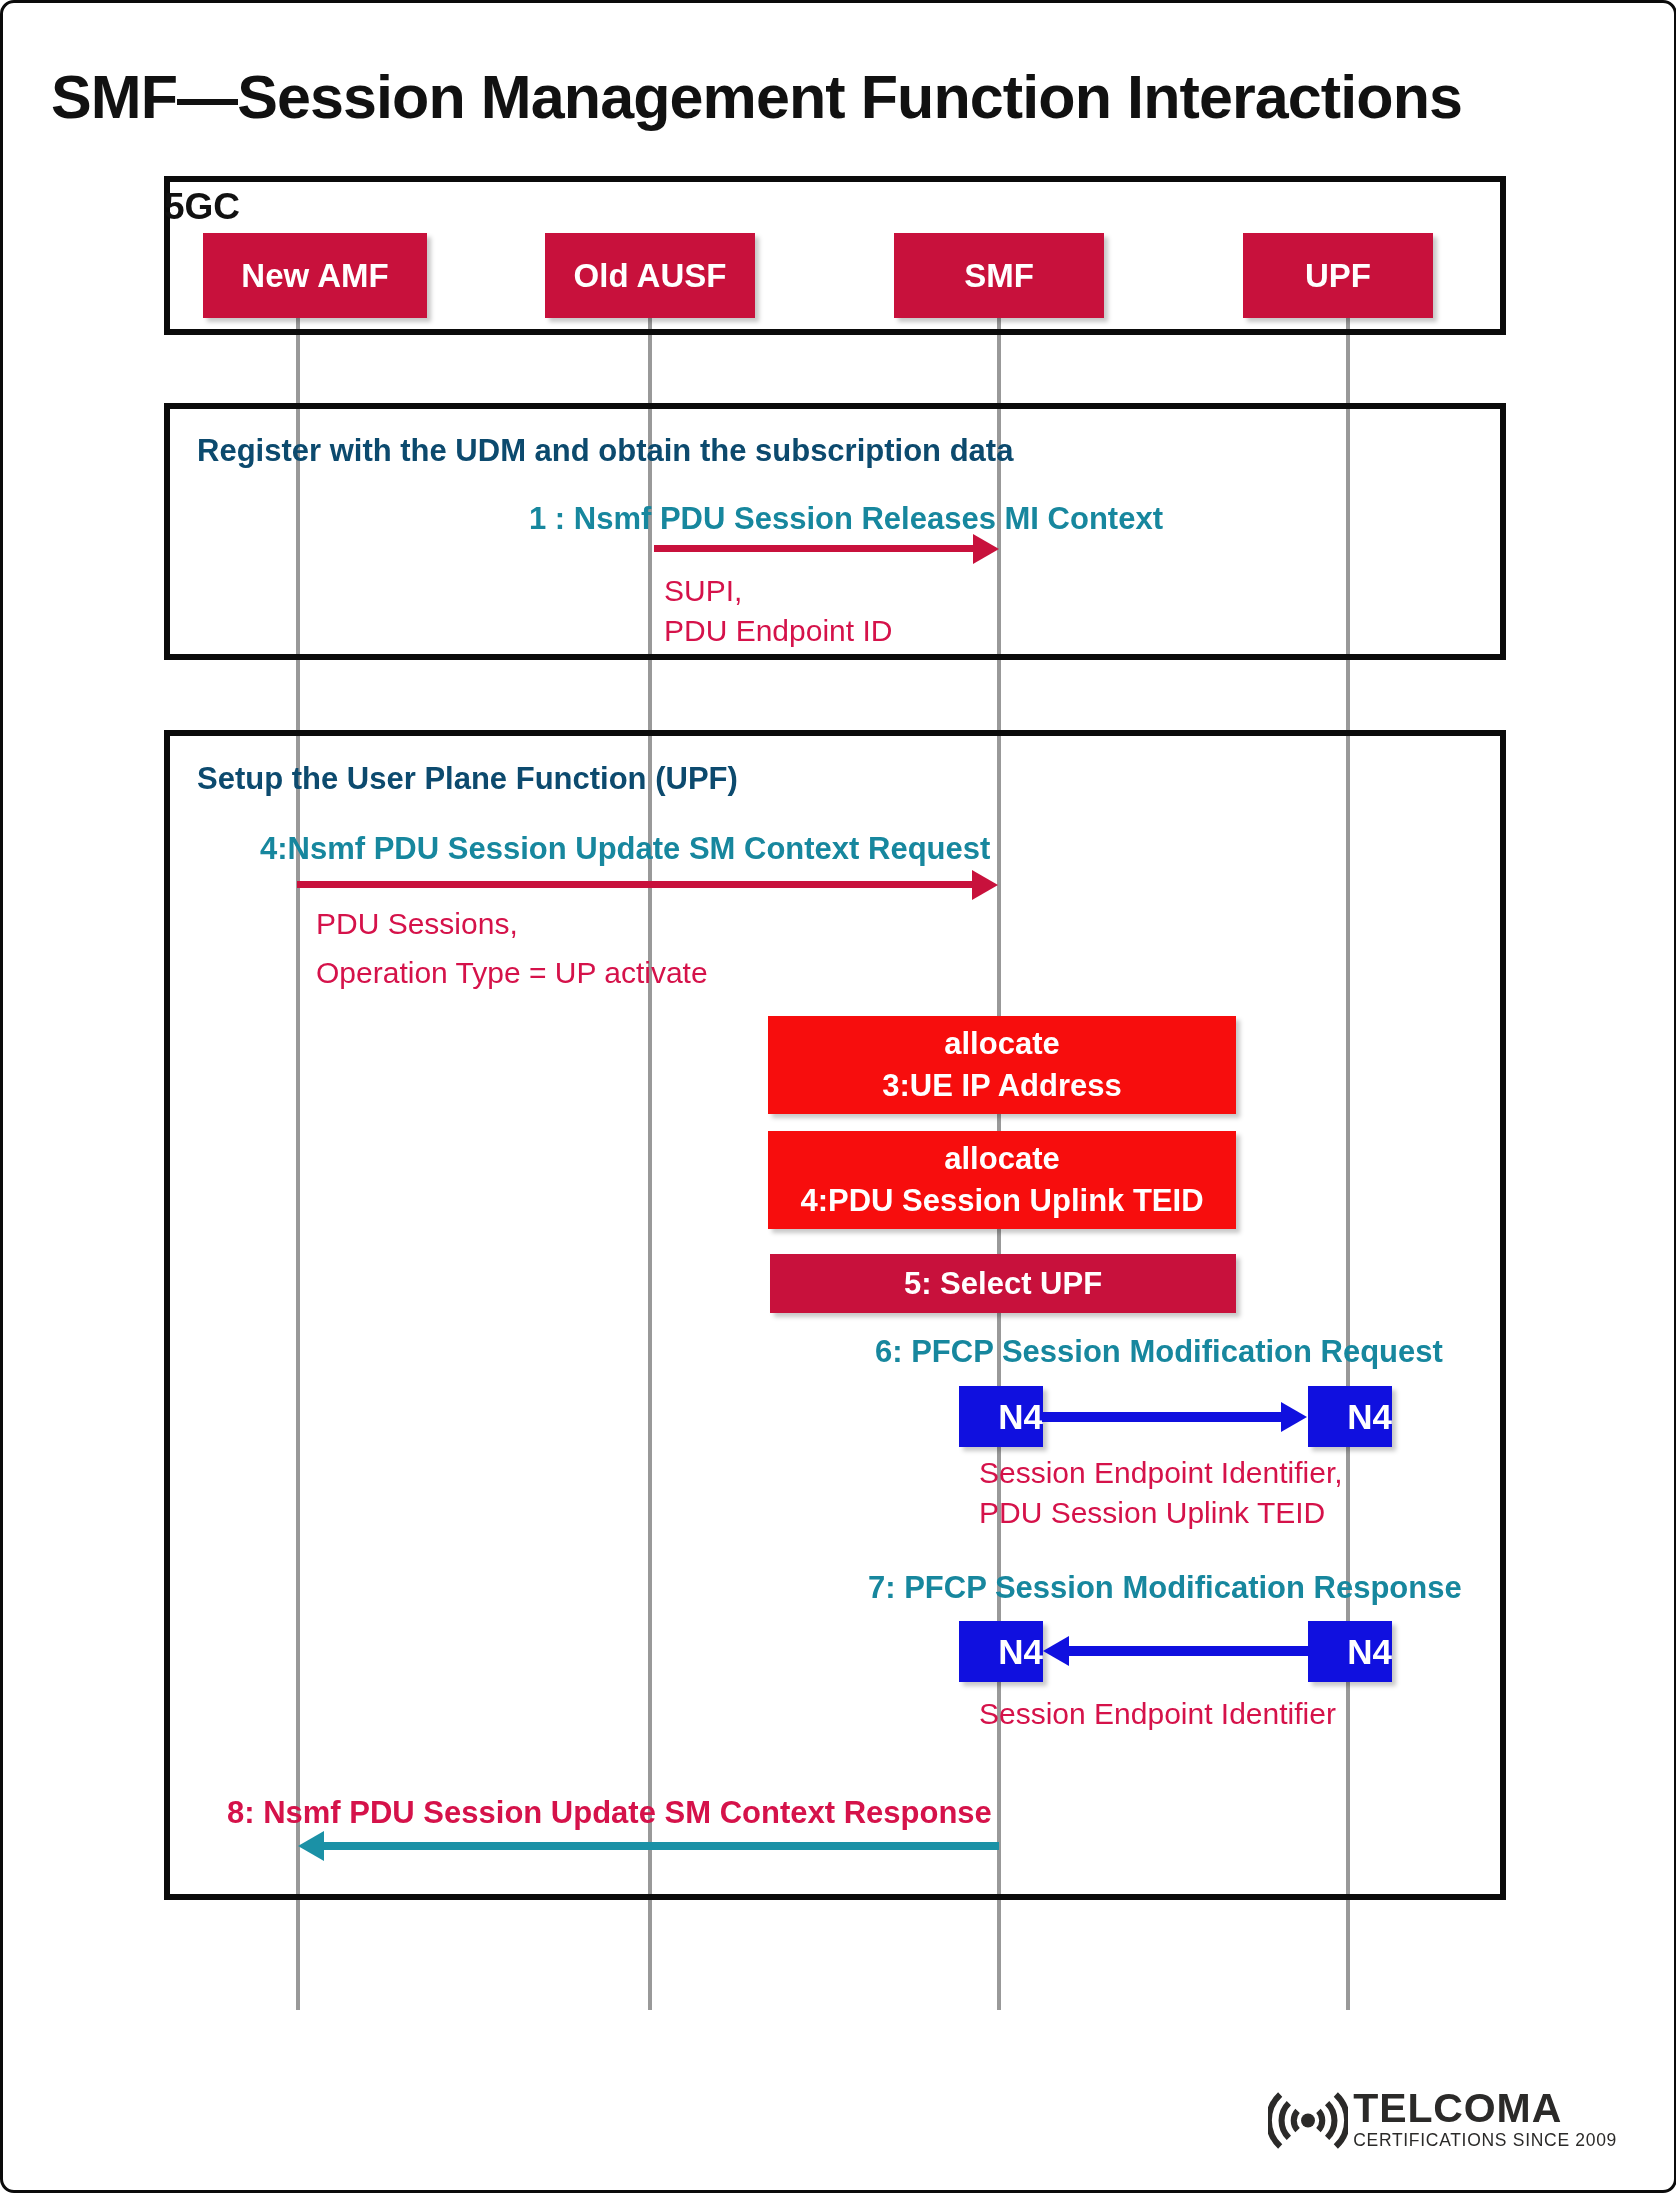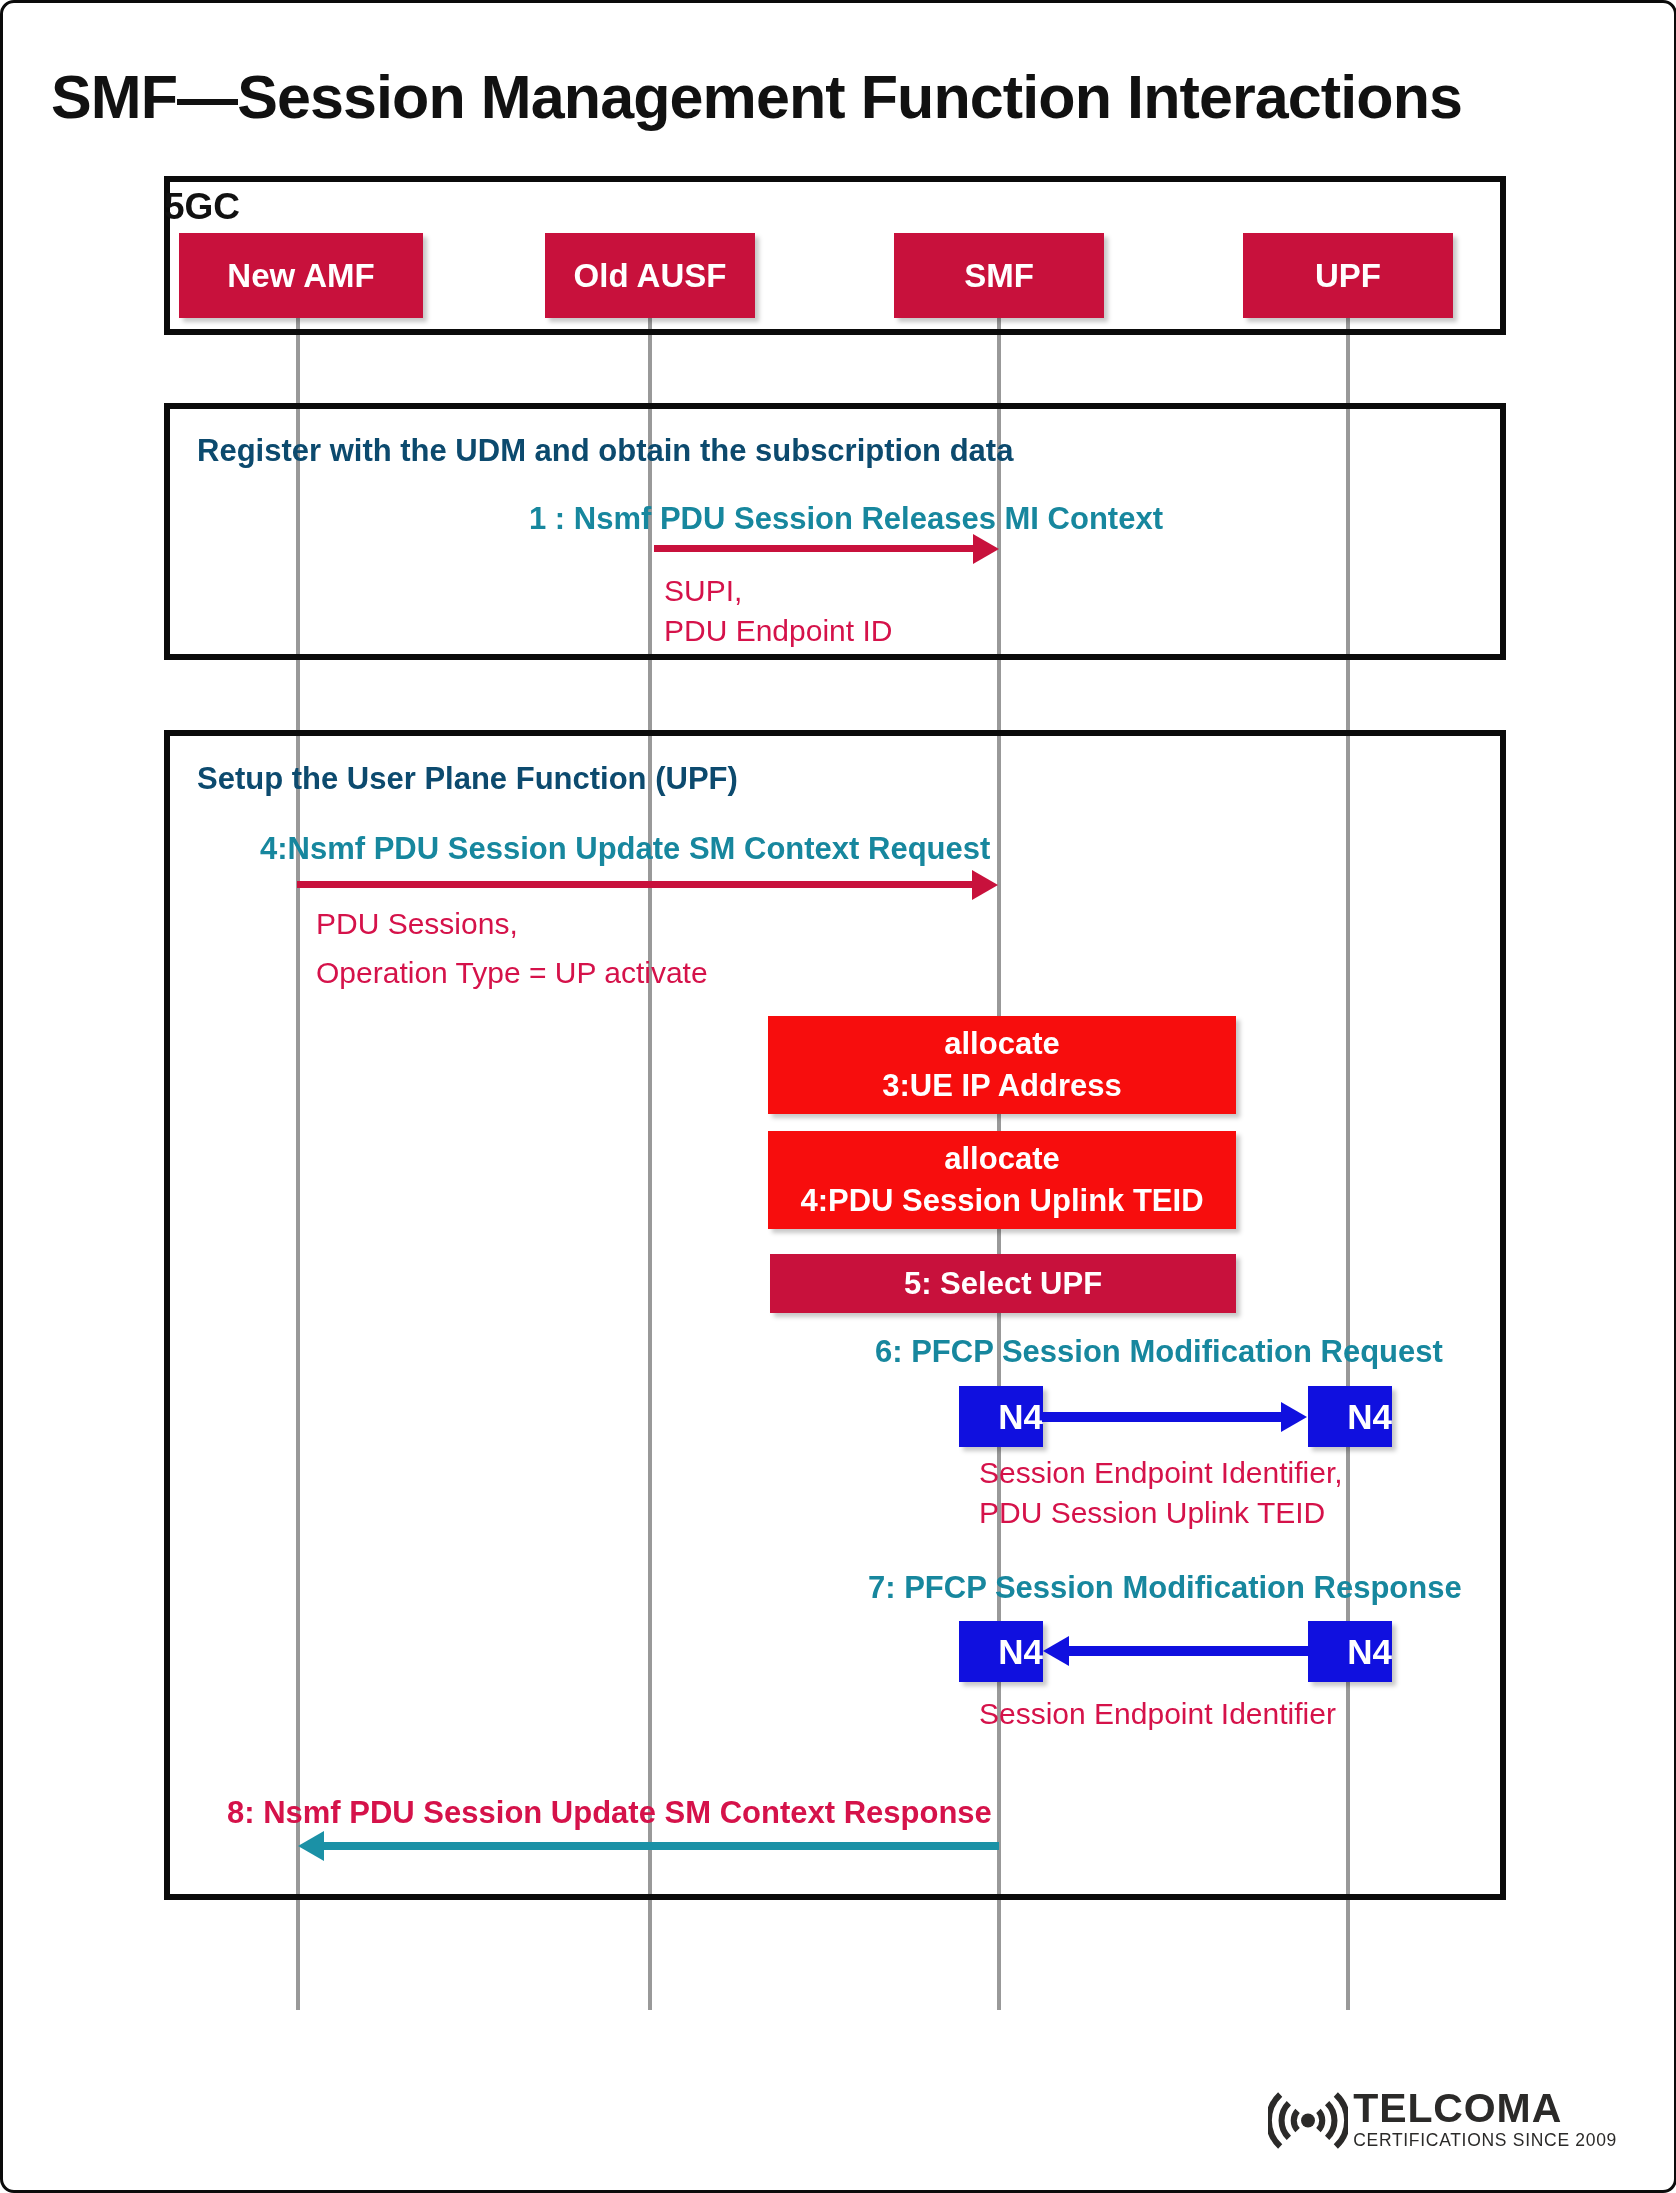--- a/index.html
+++ b/index.html
@@ -52,30 +52,30 @@
 
   <h1 class="title">SMF—Session Management Function Interactions</h1>
 
   <div class="lifeline" style="left:293px"></div>
   <div class="lifeline" style="left:645px"></div>
   <div class="lifeline" style="left:994px"></div>
   <div class="lifeline" style="left:1343px"></div>
 
   <div class="gc-box"></div>
   <div class="gc-label">5GC</div>
-  <div class="actor" style="left:176px;width:244px">
+  <div class="actor" style="left:200px;width:224px">
     <span>New AMF</span>
   </div>
   <div class="actor" style="left:542px;width:210px">
     <span>Old AUSF</span>
   </div>
   <div class="actor" style="left:891px;width:210px">
     <span>SMF</span>
   </div>
-  <div class="actor" style="left:1240px;width:210px">
+  <div class="actor" style="left:1240px;width:190px">
     <span>UPF</span>
   </div>
 
   <div class="section" style="top:400px;height:257px"></div>
   <div class="section-title" style="left:194px;top:430px">Register with the UDM and obtain the subscription data</div>
 
   <div class="msg" style="left:843px;top:498px;transform:translateX(-50%)">1 : Nsmf PDU Session Releases MI Context</div>
   <div class="arrow head-right" style="--ac:var(--crimson);left:651px;top:542px;width:319px;height:7px"></div>
   <div class="note" style="left:661px;top:568px">
     <div>SUPI,</div>

